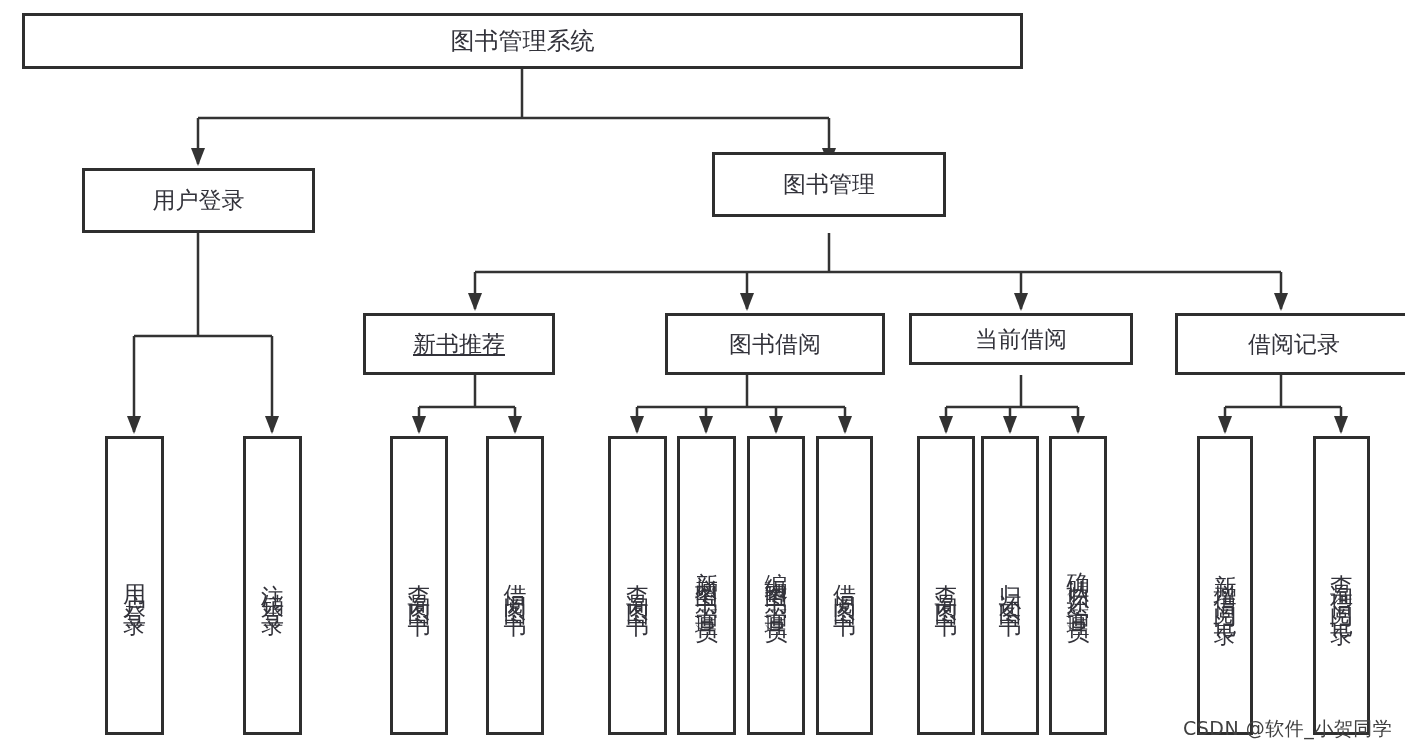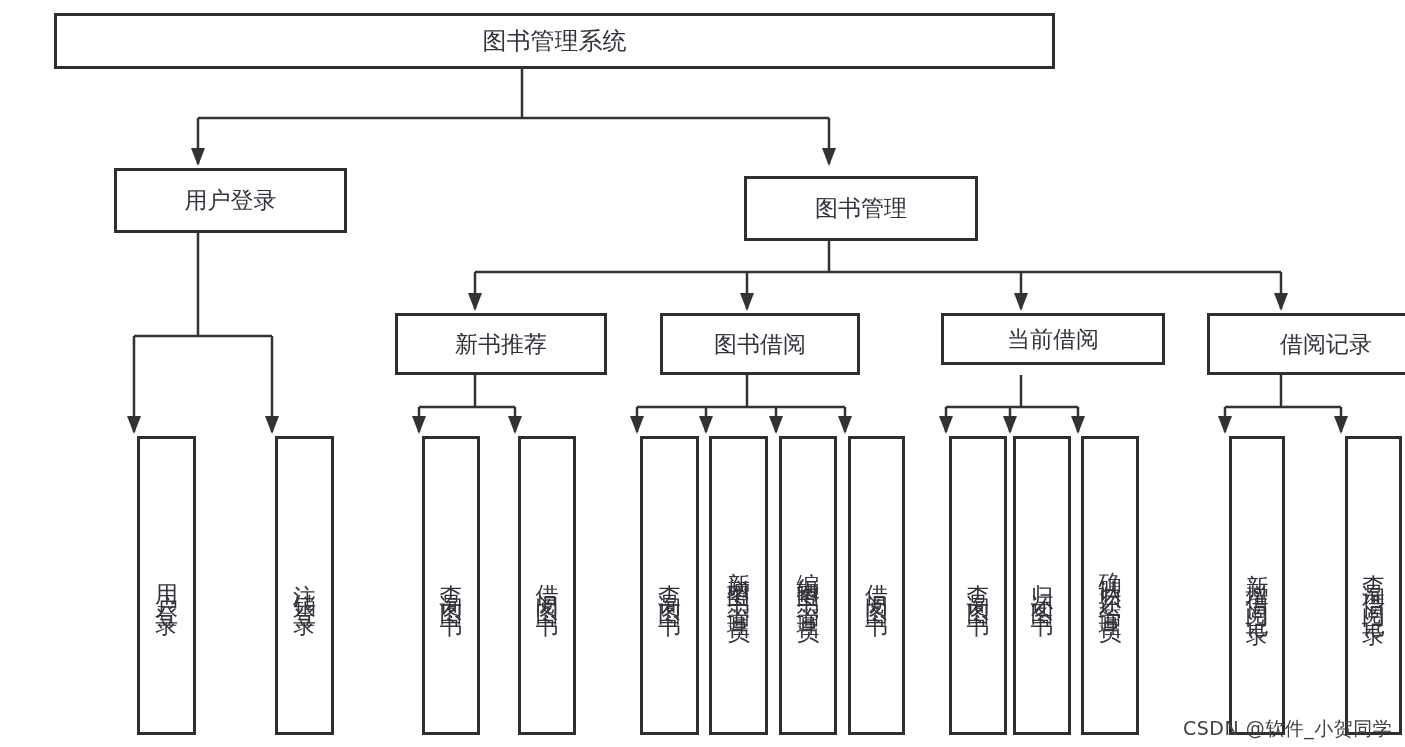--- a/index.html
+++ b/index.html
@@ -19,21 +19,20 @@
   }
   .node {
     position: absolute;
     box-sizing: border-box;
     border: 3px solid #2f2f2f;
     background: #ffffff;
     color: #32323a;
     display: flex;
     align-items: center;
     justify-content: center;
-    margin-left: 32px;
   }
   .h-node { font-size: 23px; }
   .root-node { font-size: 24px; }
   .v-node .vtext {
     writing-mode: vertical-rl;
     text-orientation: mixed;
     font-size: 23px;
     line-height: 1;
     white-space: nowrap;
   }
@@ -113,28 +112,28 @@
     </g>
   </svg>
 
   <div class="node h-node root-node" style="left:22px; top:13px; width:1001px; height:56px;">
     <span class="htext">图书管理系统</span>
   </div>
 
   <div class="node h-node" style="left:82px; top:168px; width:233px; height:65px;">
     <span class="htext">用户登录</span>
   </div>
-  <div class="node h-node" style="left:712px; top:176px; width:234px; height:65px;">
+  <div class="node h-node" style="left:712px; top:152px; width:234px; height:65px;">
     <span class="htext">图书管理</span>
   </div>
 
-  <div class="node h-node" style="left:363px; top:313px; width:212px; height:62px;">
+  <div class="node h-node" style="left:363px; top:313px; width:192px; height:62px;text-decoration:underline;">
     <span class="htext">新书推荐</span>
   </div>
-  <div class="node h-node" style="left:628px; top:313px; width:200px; height:62px;text-align:center;">
+  <div class="node h-node" style="left:665px; top:313px; width:220px; height:62px;text-align:center;">
     <span class="htext">图书借阅</span>
   </div>
   <div class="node h-node" style="left:909px; top:313px; width:224px; height:52px;">
     <span class="htext">当前借阅</span>
   </div>
   <div class="node h-node" style="left:1175px; top:313px; width:238px; height:62px;">
     <span class="htext">借阅记录</span>
   </div>
 
   <div class="node v-node" style="left:105px; top:436px; width:59px; height:299px;">

